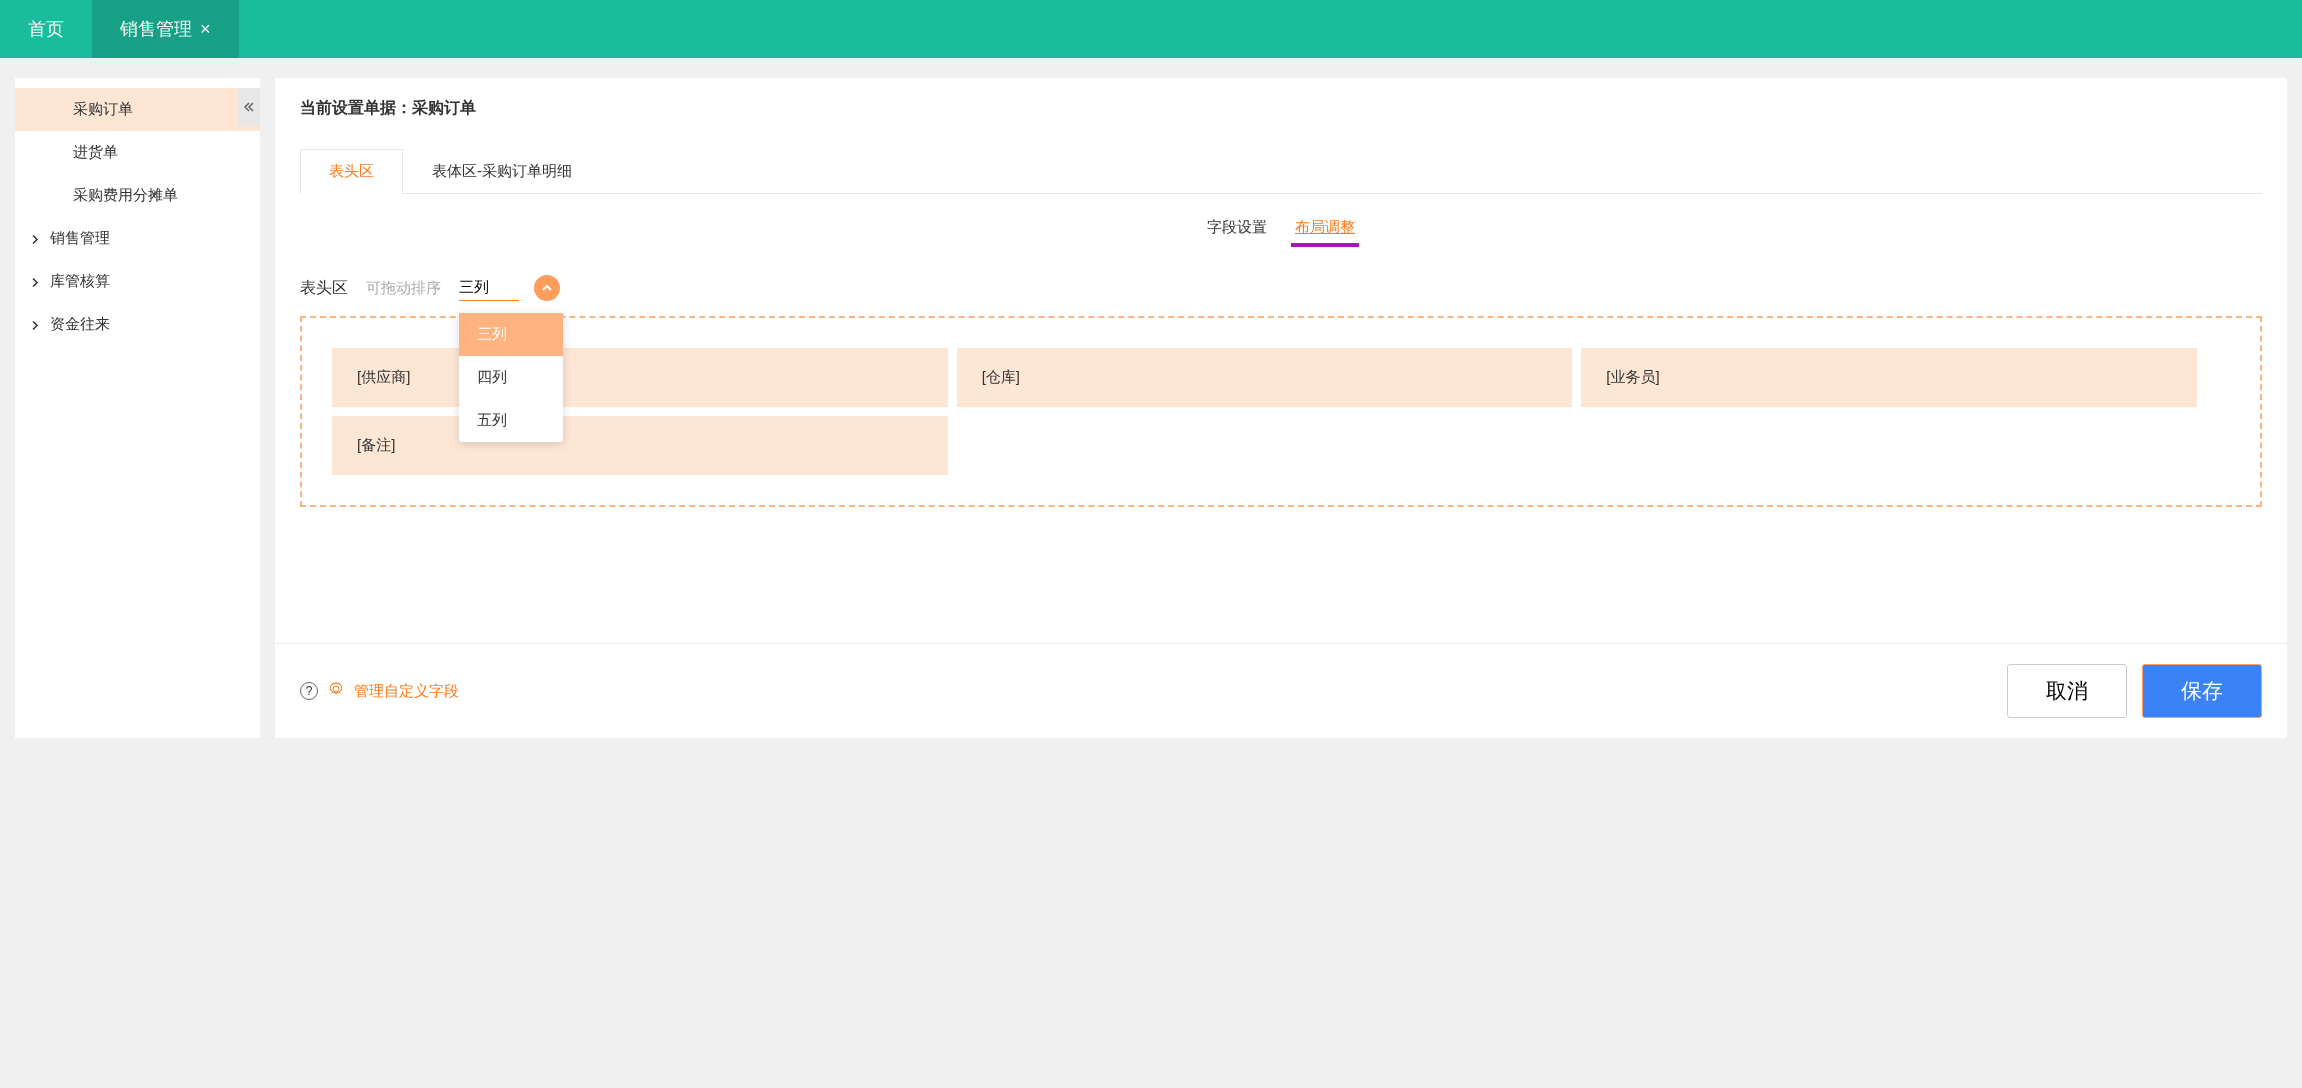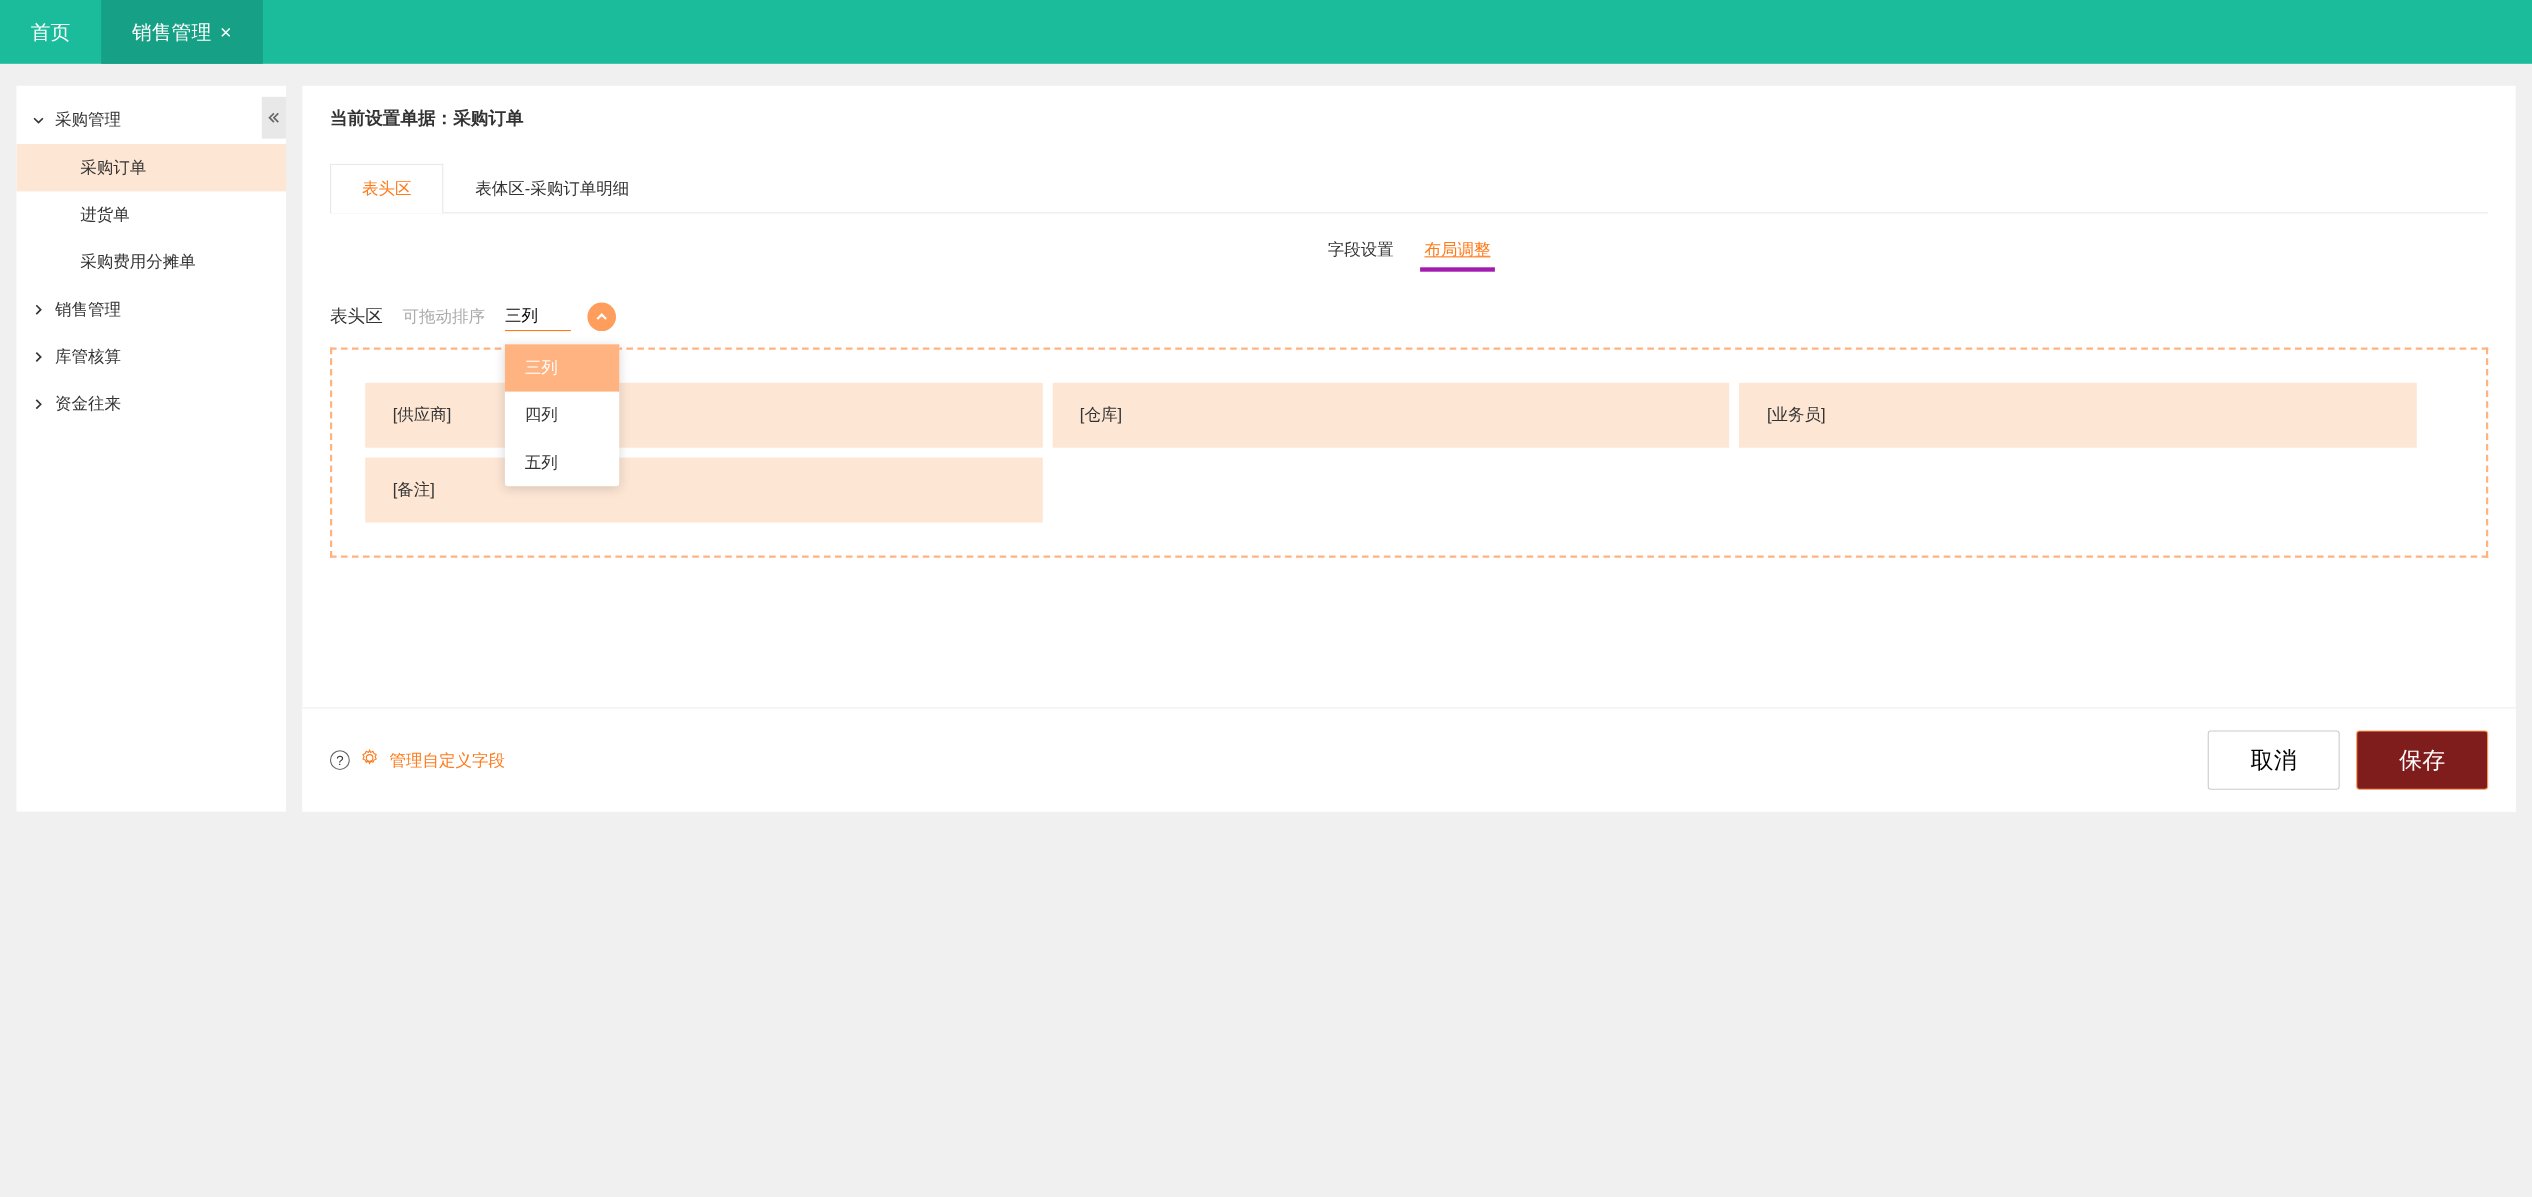--- a/index.html
+++ b/index.html
@@ -53,21 +53,21 @@
     .field-block { background: #fde6d4; padding: 20px 25px; width: calc(33.333% - 17px); font-size: 15px; cursor: move; }
     
     
     .footer { position: absolute; bottom: 0; left: 0; right: 0; padding: 20px 25px; border-top: 1px solid #eee; display: flex; align-items: center; justify-content: space-between; background: #fff; }
     .footer-left { display: flex; align-items: center; gap: 10px; }
     .help-icon { width: 18px; height: 18px; border: 1.5px solid #666; border-radius: 50%; display: inline-flex; align-items: center; justify-content: center; font-size: 12px; }
     .gear-icon { color: #ff7a1a; font-size: 16px; }
     .custom-link { color: #ff7a1a; cursor: pointer; font-size: 15px; }
     .footer-right { display: flex; gap: 15px; }
     .btn { padding: 12px 38px; font-size: 21px; border-radius: 3px; cursor: pointer; border: 1px solid #ccc; background: #fff; }
-    .btn-primary { background: #7f1d1d; color: #fff; border-color: #ff9d5c; }
+    .btn-primary { background: #3b82f6; color: #fff; border-color: #ff9d5c; }
     
     .arrow-svg { display: inline-block; }
   </style>
 </head>
 <body>
 
 <div class="header-tabs">
   <div class="header-tab">
     <span>首页</span>
   </div>
@@ -79,28 +79,20 @@
 
 <div class="main-container">
 
   <div class="sidebar">
     <div class="collapse-btn">
       <svg class="arrow-svg" width="12" height="12" viewBox="0 0 12 12">
           <path d="M6 2 L2 6 L6 10 M10 2 L6 6 L10 10" stroke="#666" stroke-width="1.5" fill="none"></path>
         </svg>
     </div>
 
-    <div class="sidebar-group">
-      <span class="arrow">
-        <svg width="10" height="10" viewBox="0 0 10 10">
-            <path d="M1 3 L5 7 L9 3" stroke="#333" stroke-width="1.5" fill="none"></path>
-          </svg>
-      </span>
-      <span>采购管理</span>
-    </div>
     <div class="sidebar-item active">
       <span>采购订单</span>
     </div>
     <div class="sidebar-item">
       <span>进货单</span>
     </div>
     <div class="sidebar-item">
       <span>采购费用分摊单</span>
     </div>
 

